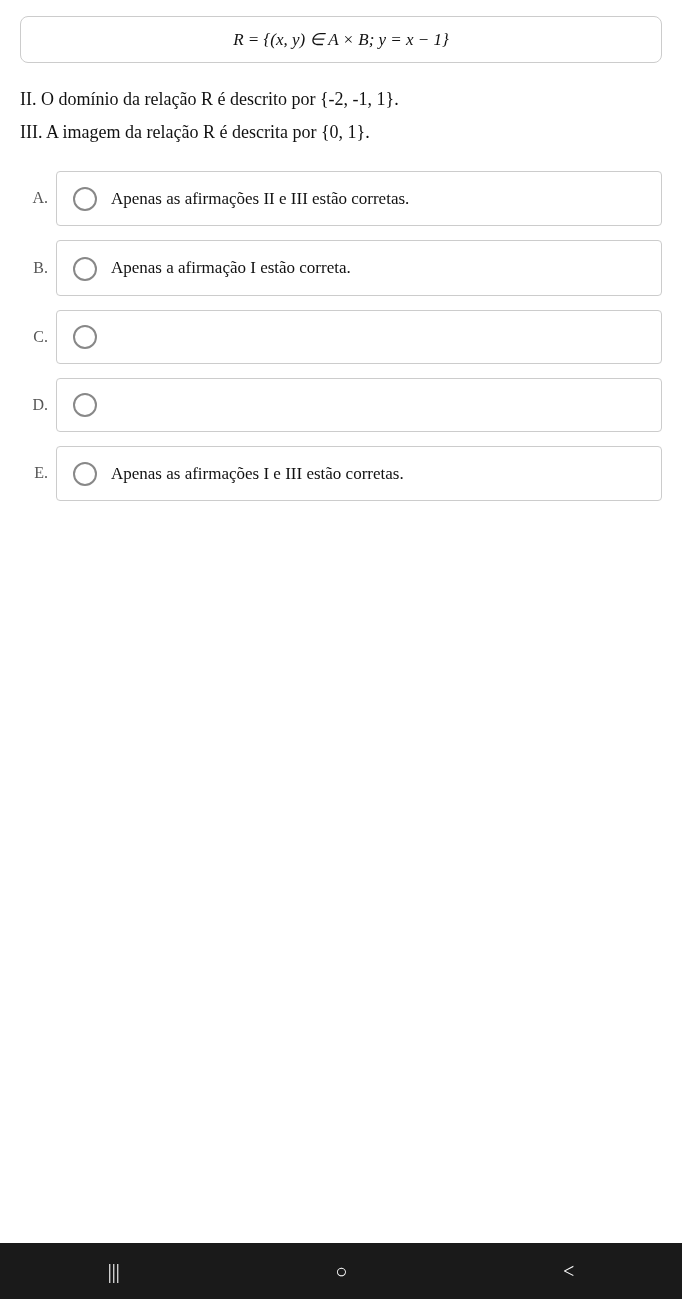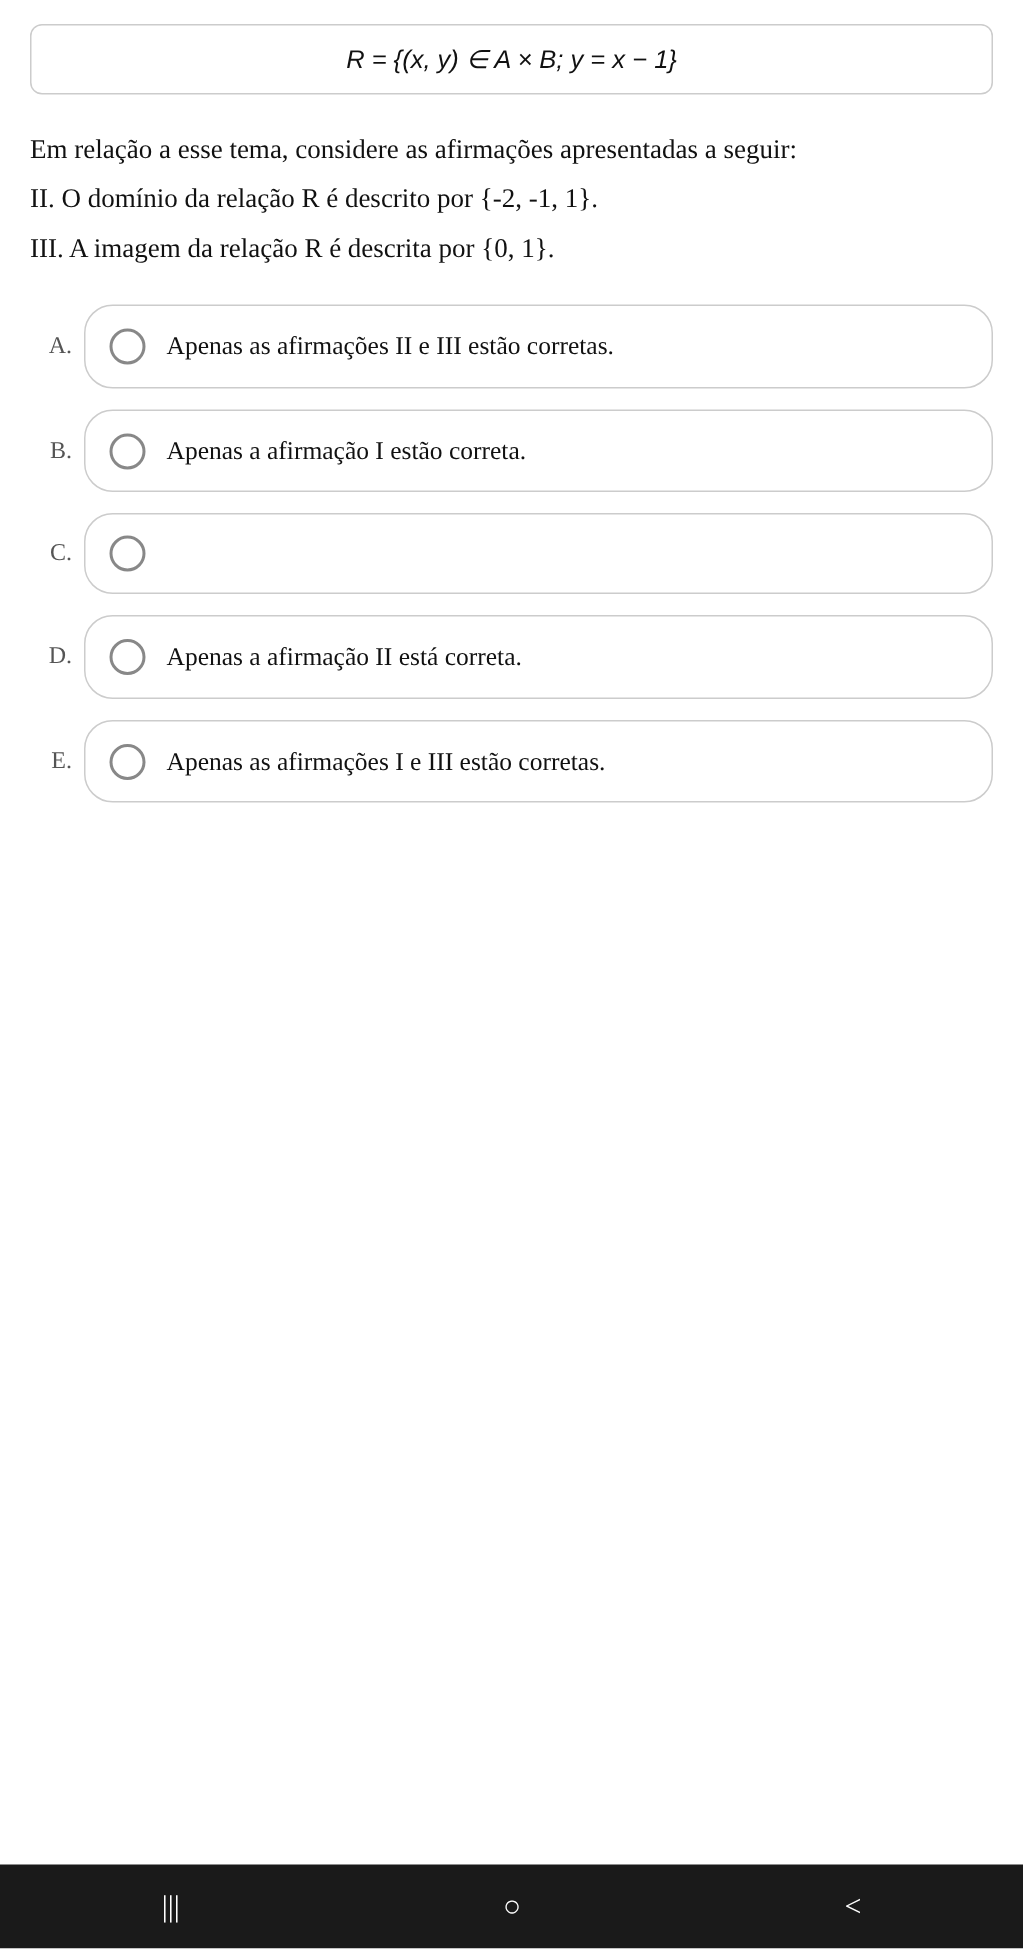--- a/index.html
+++ b/index.html
@@ -62,24 +62,24 @@
       color: #555555;
       width: 28px;
       text-align: right;
       flex-shrink: 0;
       align-self: center;
     }
 
     .option-card {
       flex: 1;
       border: 1px solid #cccccc;
-      border-radius: 19px;
+      border-radius: 4px;
       padding: 14px 16px;
       display: flex;
-      align-items: center;
+      align-items: flex-end;
       gap: 14px;
       margin-left: 8px;
       cursor: pointer;
     }
 
     .radio-circle {
       width: 24px;
       height: 24px;
       border-radius: 50%;
       border: 2px solid #888888;
@@ -105,34 +105,33 @@
     .nav-icon {
       color: #ffffff;
       font-size: 20px;
       cursor: pointer;
       padding: 8px 20px;
     }
 
     
     .math {
       font-style: italic;
-      font-family: Liberation Sans, sans-serif;
+      font-family: Liberation Serif, serif;
     }
   </style>
 </head>
 <body>
 
 <div class="main-content">
 
   <div class="formula-box">
     <span class="math">R = {(x, y) ∈ A × B; y = x − 1}</span>
   </div>
 
   <div class="question-text">
-    <p>Em relação a esse tema, considere as afirmações apresentadas a seguir:</p>
     <p>II. O domínio da relação R é descrito por {-2, -1, 1}.</p>
     <p>III. A imagem da relação R é descrita por {0, 1}.</p>
   </div>
 
   <div class="options-list">
 
     <div class="option-row">
       <span class="option-letter">A.</span>
       <div class="option-card">
         <div class="radio-circle"></div>
@@ -152,21 +151,20 @@
       <span class="option-letter">C.</span>
       <div class="option-card">
         <div class="radio-circle"></div>
       </div>
     </div>
 
     <div class="option-row">
       <span class="option-letter">D.</span>
       <div class="option-card">
         <div class="radio-circle"></div>
-        <span class="option-text">Apenas a afirmação II está correta.</span>
       </div>
     </div>
 
     <div class="option-row">
       <span class="option-letter">E.</span>
       <div class="option-card">
         <div class="radio-circle"></div>
         <span class="option-text">Apenas as afirmações I e III estão corretas.</span>
       </div>
     </div>

